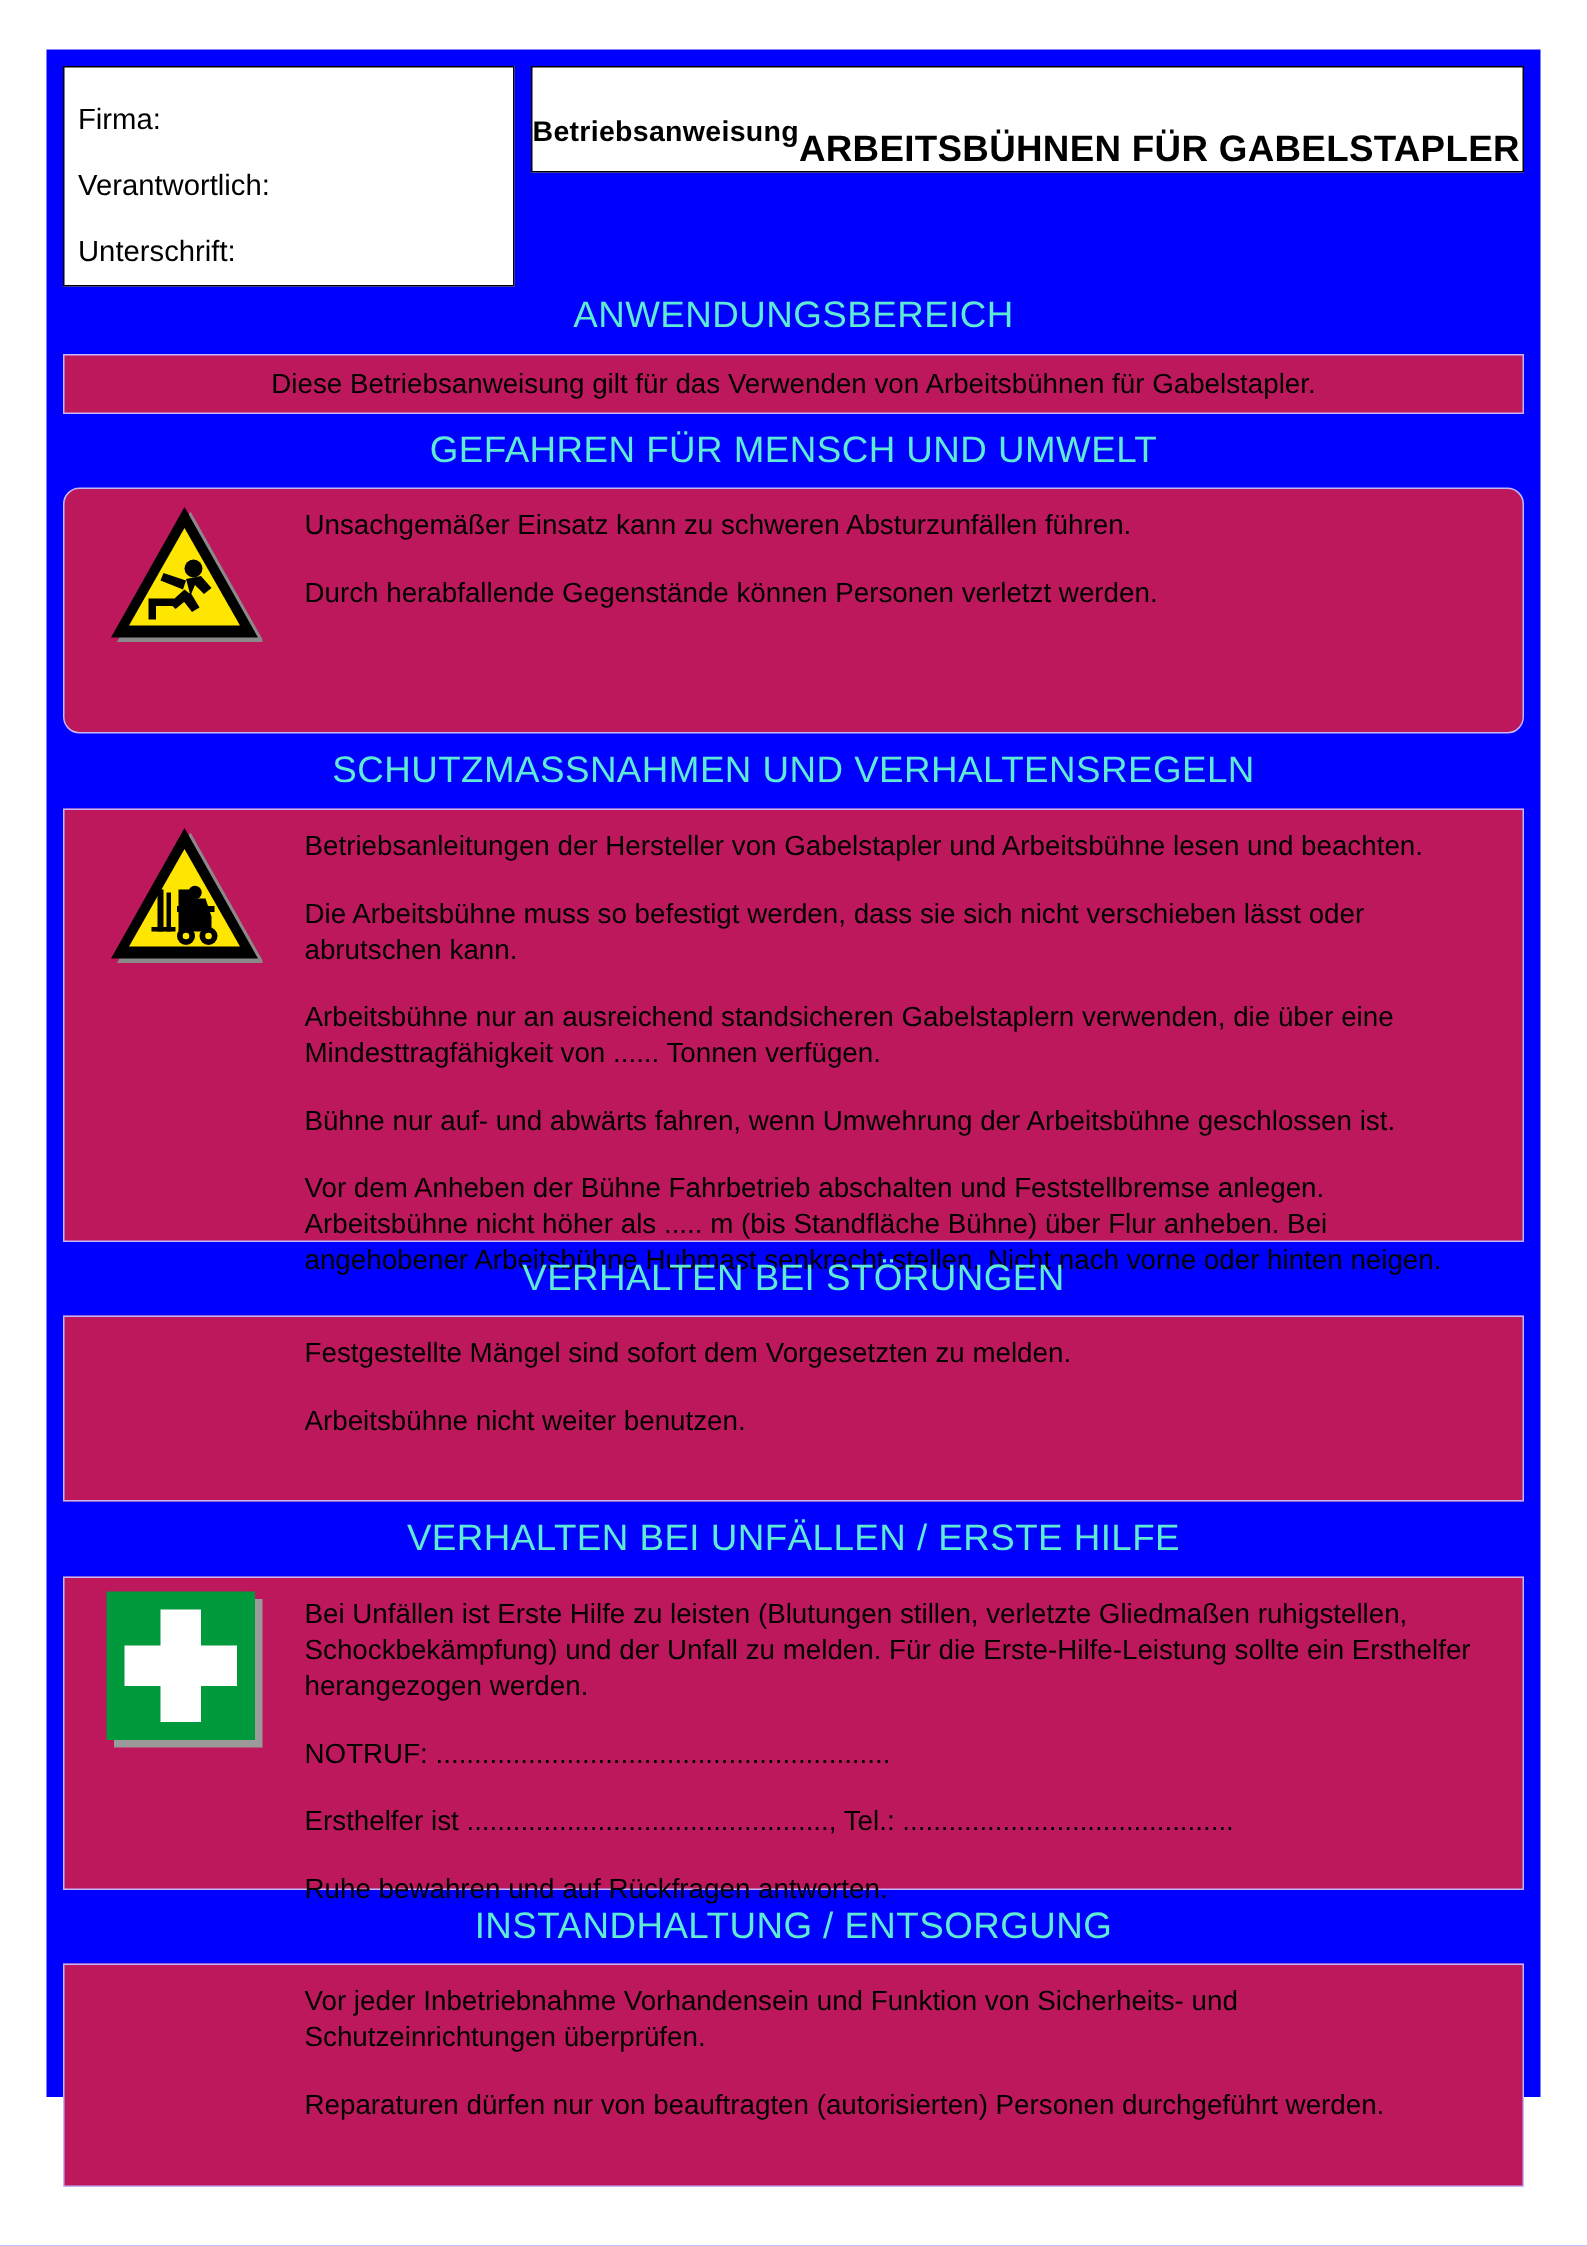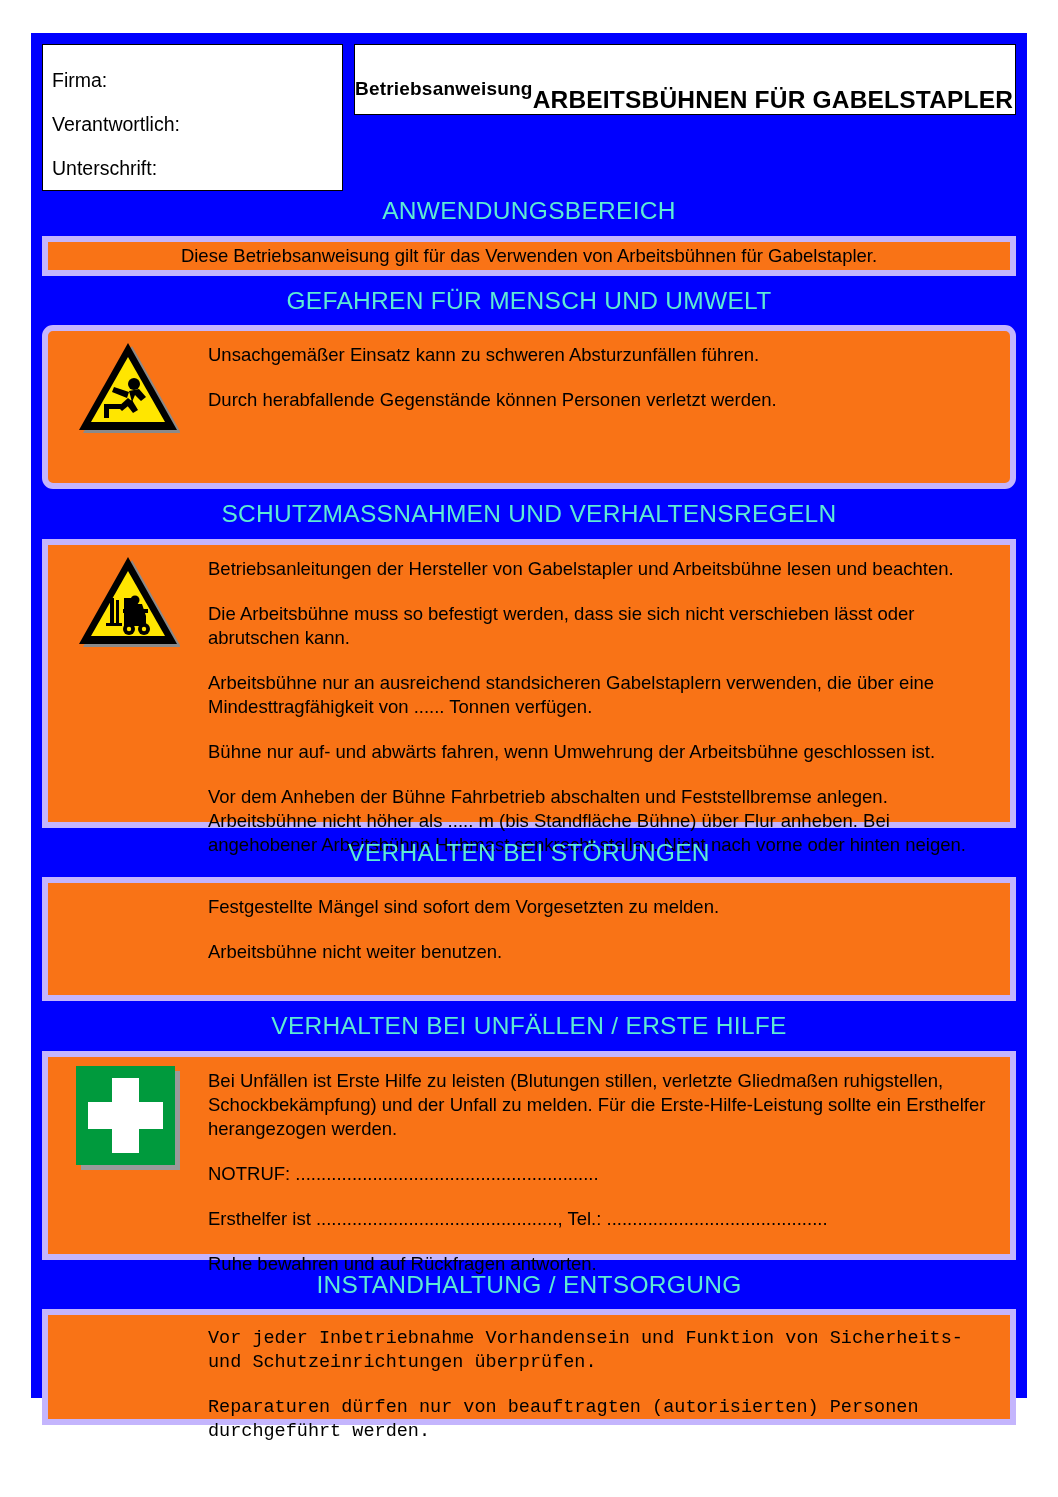--- a/index.html
+++ b/index.html
@@ -82,22 +82,22 @@
     font-weight: normal;
     text-align: center;
     letter-spacing: .3px;
     line-height: 1;
     padding: 13px 0 12px 0;
     white-space: nowrap;
   }
 
   
   .panel {
-    background: #f97316;
-    border: 6px solid #c4b5fd;
+    background: #be185d;
+    border: 1px solid #c4b5fd;
     box-sizing: border-box;
     display: flex;
     align-items: flex-start;
   }
   .panel-center {
     justify-content: center;
     align-items: center;
   }
   .pictogram-cell {
     flex: 0 0 160px;
@@ -122,21 +122,21 @@
     text-align: center;
     padding: 9px 0 9px 0;
   }
 
   
   .panel-scope   { height: 40px; }
   .panel-hazard  { height: 164px; border-radius: 11px; }
   .panel-measures{ height: 289px; }
   .panel-faults  { height: 124px; }
   .panel-firstaid{ height: 209px; }
-  .panel-maint   { height: 116px; font-family: Liberation Mono, monospace; }
+  .panel-maint   { height: 149px; }
 
   
   .tri-wrap {
     position: relative;
     width: 104px;
     height: 94px;
   }
   .tri-wrap svg { display: block; }
 
   .firstaid-wrap {

